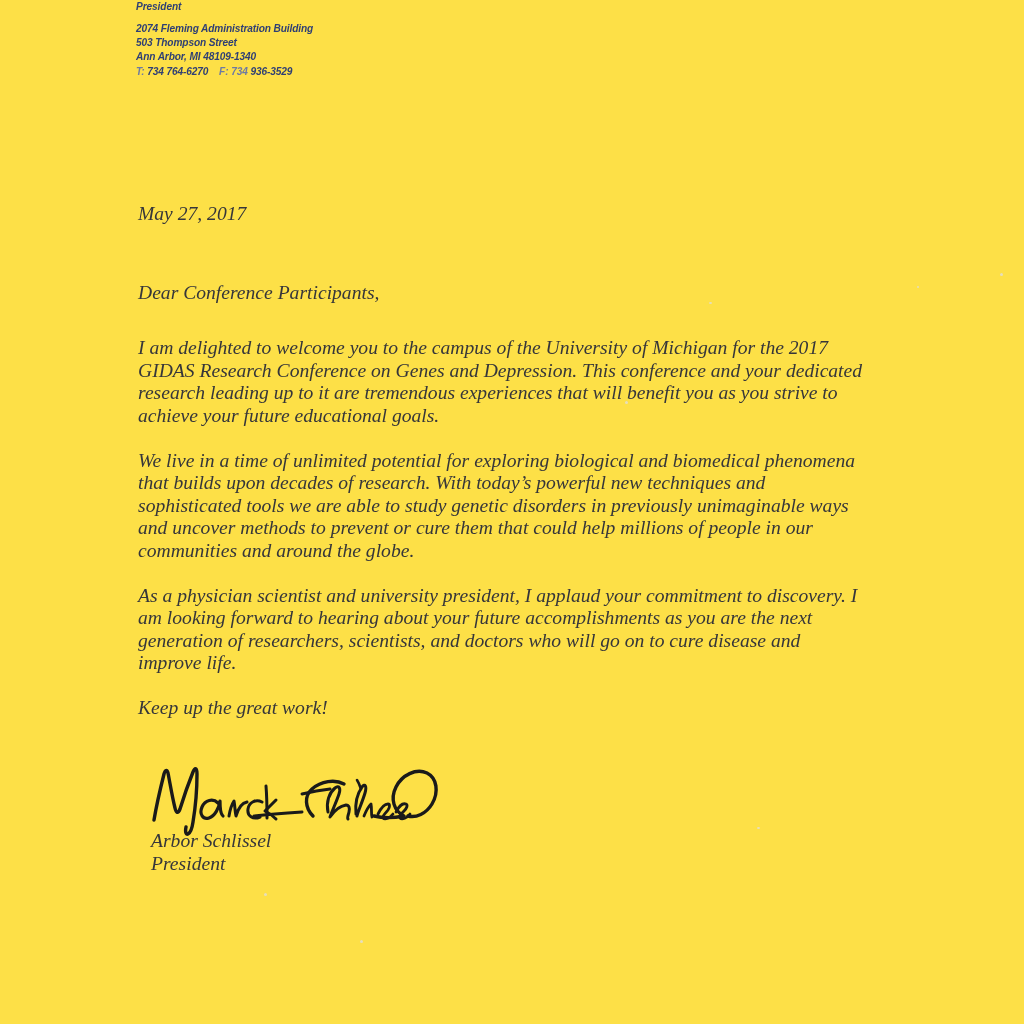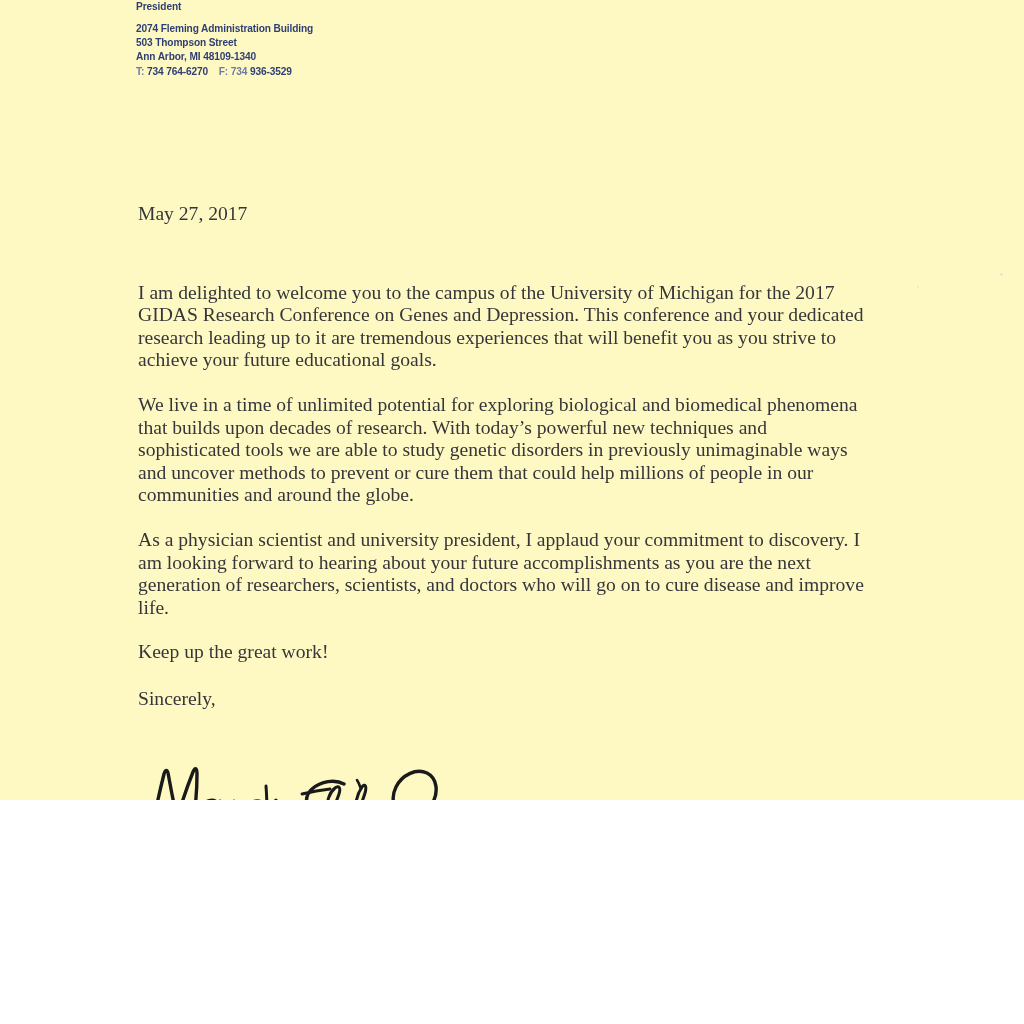--- a/index.html
+++ b/index.html
@@ -4,24 +4,25 @@
 <title>Scanned Letter</title>
 <style>
   html, body {
     margin: 0;
     padding: 0;
     background: #ffffff;
   }
   .page {
     position: relative;
     width: 1024px;
-    height: 800px;
-    background: #fef9c3;
+    height: 1024px;
+    background: #fde047;
     overflow: hidden;
     font-family: "Liberation Serif", "DejaVu Serif", serif;
+    font-style: italic;
   }
 
   
   .letterhead {
     position: absolute;
     left: 136px;
     top: 0px;
     font-family: "Liberation Sans", "DejaVu Sans", sans-serif;
     color: #2e3f77;
     line-height: 1.0;
@@ -130,30 +131,30 @@
         <span class="lh-faint">734</span>
         <span>936-3529</span>
       </div>
     </div>
   </div>
 
   <div class="letter-body">
 
     <div class="date-line">May 27, 2017</div>
 
+    <div class="salutation">Dear Conference Participants,</div>
 
     <p class="para">I am delighted to welcome you to the campus of the University of Michigan for the 2017 GIDAS Research Conference on Genes and Depression.  This conference and your dedicated research leading up to it are tremendous experiences that will benefit you as you strive to achieve your future educational goals.</p>
 
     <p class="para">We live in a time of unlimited potential for exploring biological and biomedical phenomena that builds upon decades of research.  With today’s powerful new techniques and sophisticated tools we are able to study genetic disorders in previously unimaginable ways and uncover methods to prevent or cure them that could help millions of people in our communities and around the globe.</p>
 
     <p class="para">As a physician scientist and university president, I applaud your commitment to discovery. I am looking forward to hearing about your future accomplishments as you are the next generation of researchers, scientists, and doctors who will go on to cure disease and improve life.</p>
 
     <div class="closing-line">Keep up the great work!</div>
 
-    <div class="sincerely">Sincerely,</div>
   </div>
 
   <div class="signature-wrap">
     <svg width="290" height="80" viewBox="0 0 290 80" xmlns="http://www.w3.org/2000/svg">
       <g fill="none" stroke="#1a1a1a" stroke-linecap="round" stroke-linejoin="round">
 
         <path d="M4 64 C7 46 11 30 14 18 C15 14 17 13 18 17 C20 27 22 40 25 52 C26 57 28 58 30 53 C34 40 39 26 43 16 C45 11 47 12 47 18 C47 34 45 54 43 66 C42 73 40 77 38 78 C36 79 35 76 36 71" stroke-width="3.4"></path>
 
         <path d="M68 47 C63 42 55 44 52 51 C49 58 53 64 59 62 C65 60 69 52 70 45 C70 51 70 58 73 60" stroke-width="3.2"></path>
 

